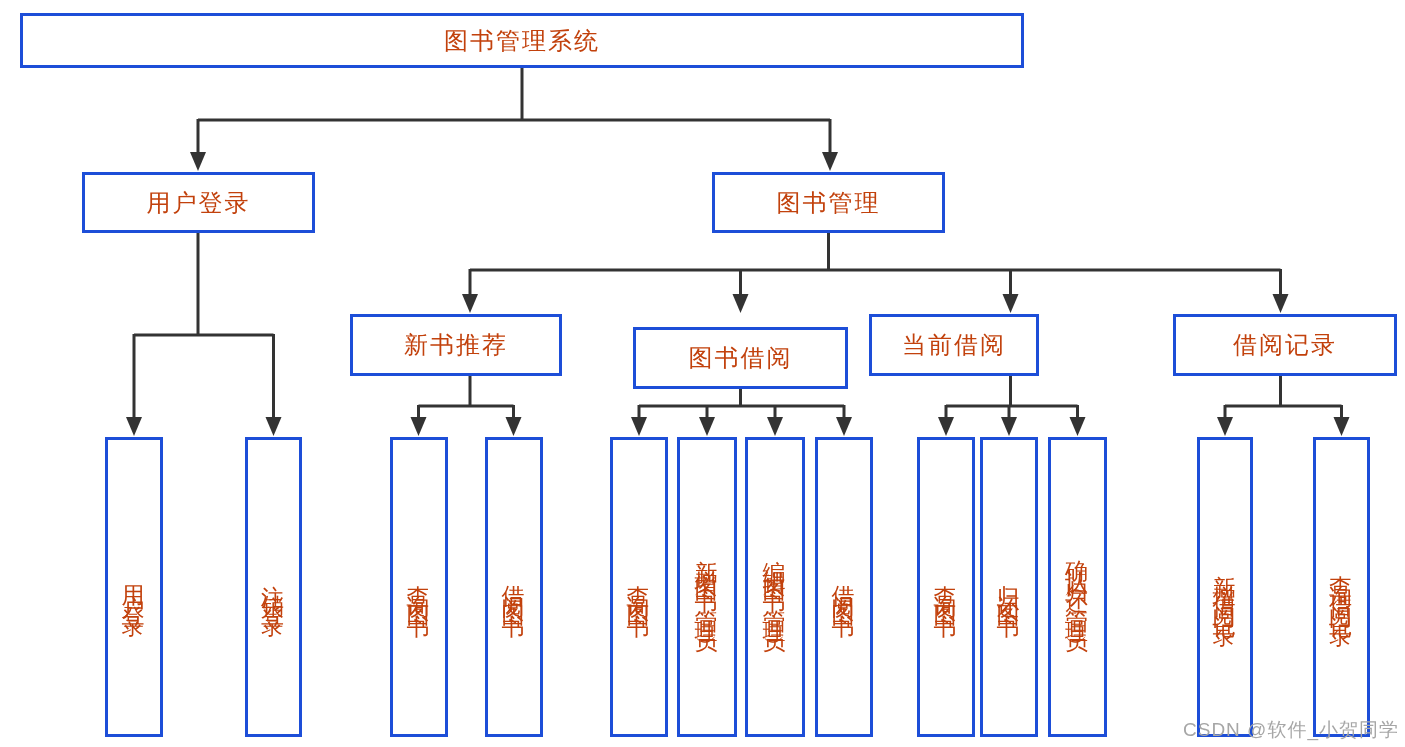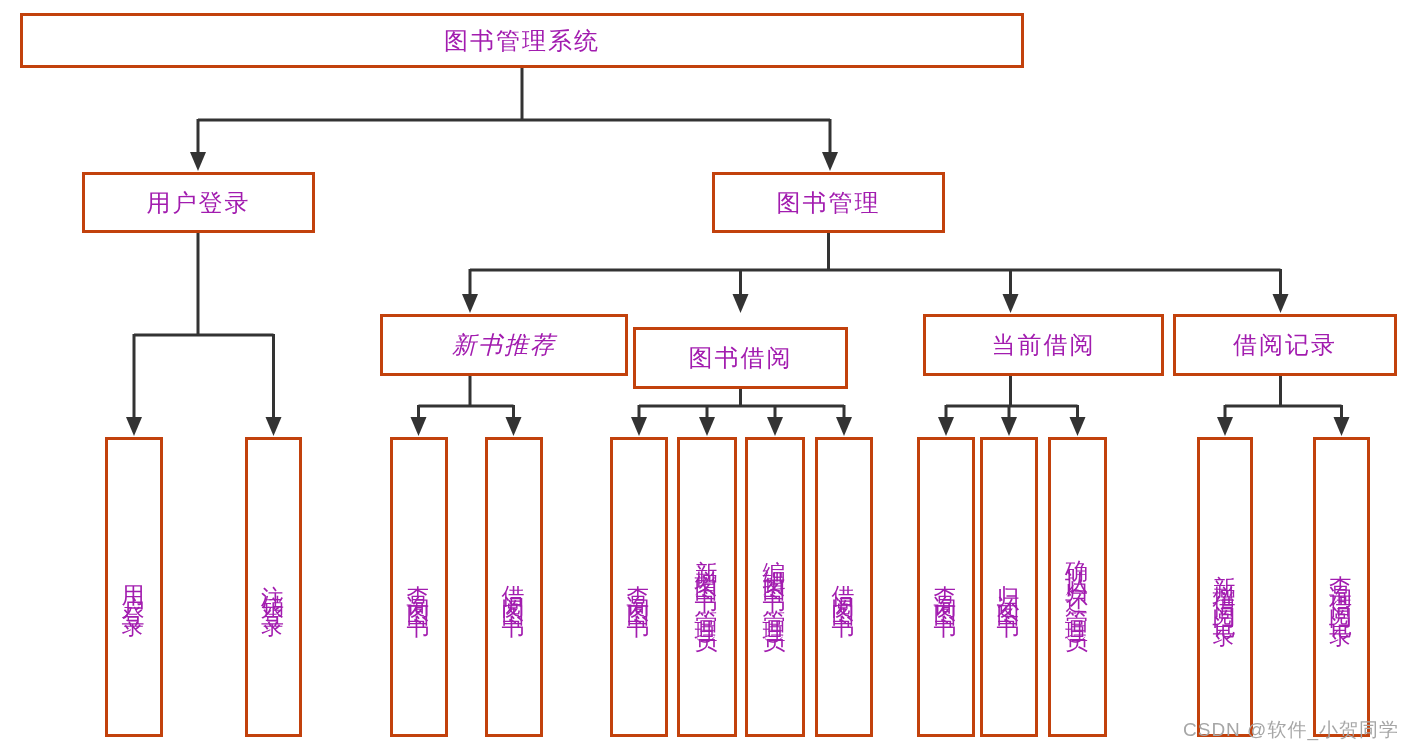--- a/index.html
+++ b/index.html
@@ -7,26 +7,26 @@
     position:relative;
     width:1405px; height:747px;
     background:#ffffff;
     font-family:"Liberation Sans","DejaVu Sans",sans-serif;
     overflow:hidden;
   }
   .connectors { position:absolute; left:0; top:0; width:1405px; height:747px; }
   .box {
     position:absolute;
     box-sizing:border-box;
-    border:3px solid #c2410c;
+    border:3px solid #1d4ed8;
     background:#ffffff;
     display:flex;
     align-items:center;
     justify-content:center;
-    color:#a21caf;
+    color:#c2410c;
   }
   .hbox { font-size:24px; letter-spacing:2px; }
   .vbox-text {
     writing-mode:vertical-rl;
     text-orientation:mixed;
     font-size:23px;
     letter-spacing:10px;
     white-space:nowrap;
   }
   .watermark {
@@ -128,27 +128,27 @@
     <span>图书管理系统</span>
   </div>
 
   <div class="box hbox" style="left:82px; top:172px; width:233px; height:61px;">
     <span>用户登录</span>
   </div>
   <div class="box hbox" style="left:712px; top:172px; width:233px; height:61px;">
     <span>图书管理</span>
   </div>
 
-  <div class="box hbox" style="left:380px; top:314px; width:248px; height:62px;font-style:italic;">
+  <div class="box hbox" style="left:350px; top:314px; width:212px; height:62px;">
     <span>新书推荐</span>
   </div>
   <div class="box hbox" style="left:633px; top:327px; width:215px; height:62px;">
     <span>图书借阅</span>
   </div>
-  <div class="box hbox" style="left:923px; top:314px; width:241px; height:62px;">
+  <div class="box hbox" style="left:869px; top:314px; width:170px; height:62px;">
     <span>当前借阅</span>
   </div>
   <div class="box hbox" style="left:1173px; top:314px; width:224px; height:62px;">
     <span>借阅记录</span>
   </div>
 
   <div class="box" style="left:105px; top:437px; width:58px; height:300px;">
     <span class="vbox-text">用户登录</span>
   </div>
   <div class="box" style="left:245px; top:437px; width:57px; height:300px;">

